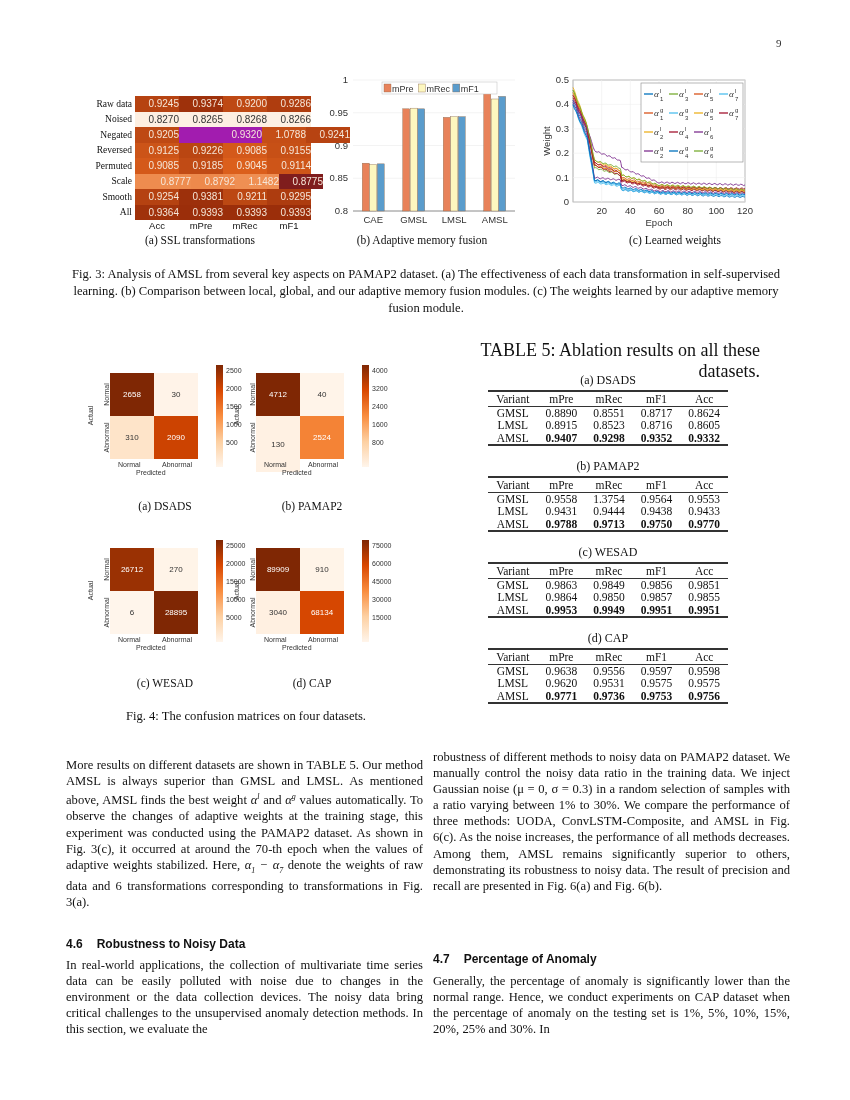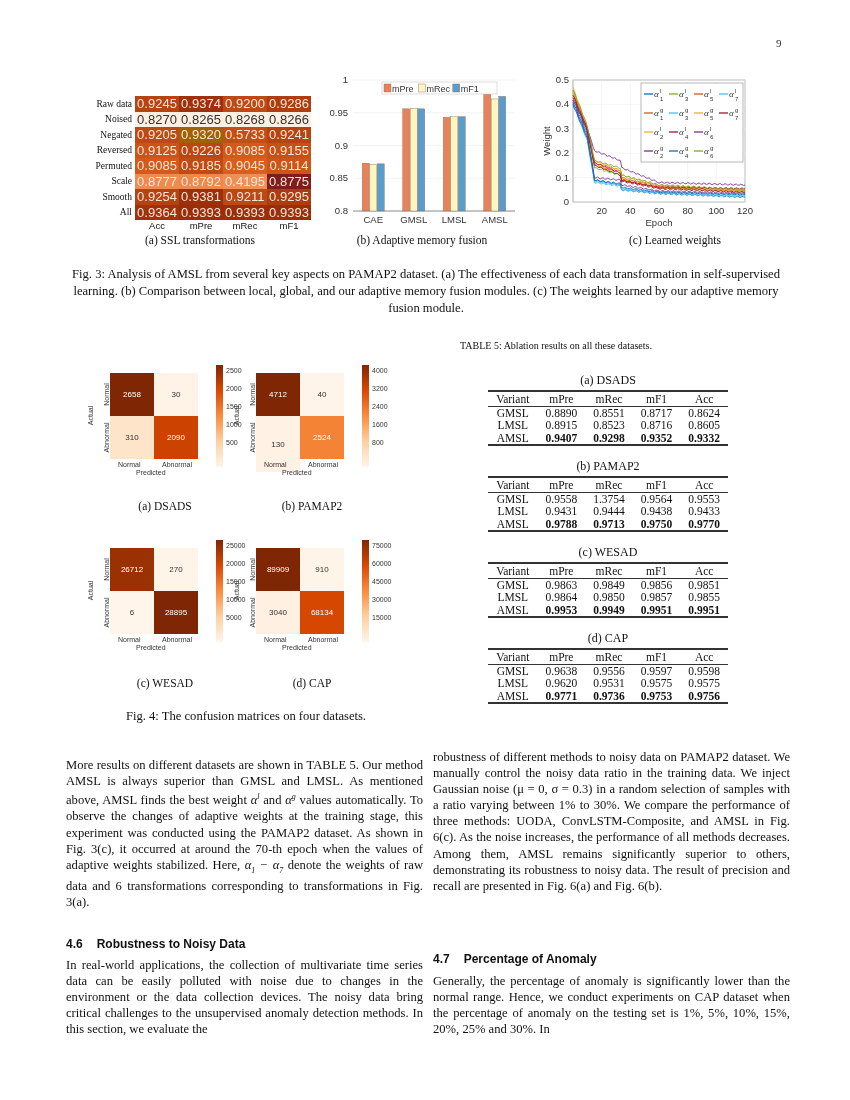--- a/index.html
+++ b/index.html
@@ -5,21 +5,21 @@
   html, body { margin:0; padding:0; background:#fff; }
   body { width:850px; height:1100px; position:relative; overflow:hidden;
          font-family:"Liberation Serif", "DejaVu Serif", serif; color:#111; }
   .abs { position:absolute; }
   .pagenum { left:776px; top:37px; font-size:11px; color:#333; }
   .sans { font-family:"Liberation Sans", "DejaVu Sans", sans-serif; }
   .subcap { font-size:11.5px; text-align:center; }
   .figcap { font-size:12.6px; line-height:17px; text-align:center; }
   
   .hm-row-label { font-size:9.5px; text-align:right; width:52px; }
-  .hm-cell { width:44px; height:15.5px; font-size:13px; line-height:15.5px; text-align:center;
+  .hm-cell { width:44px; height:15.5px; font-size:10px; line-height:15.5px; text-align:right;
              font-family:"Liberation Sans", "DejaVu Sans", sans-serif; }
   .hm-col { font-size:9.5px; width:44px; text-align:center; }
   
   .cm-cell { position:absolute; font-size:8px; font-family:"Liberation Sans","DejaVu Sans",sans-serif;
              display:flex; align-items:center; justify-content:center; }
   .cm-tick { position:absolute; font-size:7px; color:#333; font-family:"Liberation Sans","DejaVu Sans",sans-serif; }
   
   .tbl-title { font-size:12px; text-align:center; width:240px; }
   table.abl { border-collapse:collapse; font-size:11.5px; width:240px; }
   table.abl td, table.abl th { padding:0 4px; text-align:center; font-weight:normal; line-height:12.5px; }
@@ -46,43 +46,43 @@
     <div style="display: flex; align-items: center;">
       <div class="hm-row-label" style="margin-right: 3px;">Noised</div>
       <div class="hm-cell" style="background: rgb(253, 239, 225); color: rgb(51, 51, 51);">0.8270</div>
       <div class="hm-cell" style="background: rgb(253, 240, 227); color: rgb(51, 51, 51);">0.8265</div>
       <div class="hm-cell" style="background: rgb(253, 239, 226); color: rgb(51, 51, 51);">0.8268</div>
       <div class="hm-cell" style="background: rgb(253, 240, 227); color: rgb(51, 51, 51);">0.8266</div>
     </div>
     <div style="display: flex; align-items: center;">
       <div class="hm-row-label" style="margin-right: 3px;">Negated</div>
       <div class="hm-cell" style="background: rgb(190, 73, 20); color: rgb(245, 230, 216);">0.9205</div>
-      <div class="hm-cell" style="background: #a16207; color: rgb(245, 230, 216);">0.9320</div>
-      <div class="hm-cell" style="background: rgb(197, 78, 22); color: rgb(245, 230, 216);">0.5733</div>
+      <div class="hm-cell" style="background: #a21caf; color: rgb(245, 230, 216); padding-left: 39px;">0.9320</div>
+      <div class="hm-cell" style="background: rgb(197, 78, 22); color: rgb(245, 230, 216);">1.0788</div>
       <div class="hm-cell" style="background: rgb(183, 67, 18); color: rgb(245, 230, 216);">0.9241</div>
     </div>
     <div style="display: flex; align-items: center;">
       <div class="hm-row-label" style="margin-right: 3px;">Reversed</div>
       <div class="hm-cell" style="background: rgb(204, 84, 24); color: rgb(245, 230, 216);">0.9125</div>
       <div class="hm-cell" style="background: rgb(186, 70, 18); color: rgb(245, 230, 216);">0.9226</div>
       <div class="hm-cell" style="background: rgb(212, 89, 26); color: rgb(245, 230, 216);">0.9085</div>
       <div class="hm-cell" style="background: rgb(199, 80, 22); color: rgb(245, 230, 216);">0.9155</div>
     </div>
     <div style="display: flex; align-items: center;">
       <div class="hm-row-label" style="margin-right: 3px;">Permuted</div>
       <div class="hm-cell" style="background: rgb(212, 89, 26); color: rgb(245, 230, 216);">0.9085</div>
       <div class="hm-cell" style="background: rgb(193, 75, 21); color: rgb(245, 230, 216);">0.9185</div>
       <div class="hm-cell" style="background: rgb(219, 95, 28); color: rgb(245, 230, 216);">0.9045</div>
       <div class="hm-cell" style="background: rgb(206, 85, 24); color: rgb(245, 230, 216);">0.9114</div>
     </div>
     <div style="display: flex; align-items: center;">
       <div class="hm-row-label" style="margin-right: 3px;">Scale</div>
-      <div class="hm-cell" style="background: rgb(238, 140, 79); color: rgb(245, 230, 216);">0.8777</div>
+      <div class="hm-cell" style="background: rgb(238, 140, 79); color: rgb(245, 230, 216); padding-left: 12px;">0.8777</div>
       <div class="hm-cell" style="background: rgb(237, 137, 76); color: rgb(245, 230, 216);">0.8792</div>
-      <div class="hm-cell" style="background: rgb(239, 143, 83); color: rgb(245, 230, 216);">0.4195</div>
+      <div class="hm-cell" style="background: rgb(239, 143, 83); color: rgb(245, 230, 216);">1.1482</div>
       <div class="hm-cell" style="background: #7f1d1d; color: rgb(245, 230, 216);">0.8775</div>
     </div>
     <div style="display: flex; align-items: center;">
       <div class="hm-row-label" style="margin-right: 3px;">Smooth</div>
       <div class="hm-cell" style="background: rgb(181, 66, 17); color: rgb(245, 230, 216);">0.9254</div>
       <div class="hm-cell" style="background: rgb(157, 48, 11); color: rgb(245, 230, 216);">0.9381</div>
       <div class="hm-cell" style="background: rgb(188, 72, 19); color: rgb(245, 230, 216);">0.9211</div>
       <div class="hm-cell" style="background: rgb(173, 60, 15); color: rgb(245, 230, 216);">0.9295</div>
     </div>
     <div style="display: flex; align-items: center;">
@@ -321,21 +321,21 @@
     <div class="cm-tick" style="left: -26px; top: 47px; width: 40px; text-align: center; transform: rotate(-90deg);">Actual</div>
   </div>
 
 <div class="abs subcap" style="left:115px; top:500px; width:100px;">(a) DSADS</div>
 <div class="abs subcap" style="left:262px; top:500px; width:100px;">(b) PAMAP2</div>
 <div class="abs subcap" style="left:115px; top:677px; width:100px;">(c) WESAD</div>
 <div class="abs subcap" style="left:262px; top:677px; width:100px;">(d) CAP</div>
 
 <div class="abs figcap" style="left:68px; top:708px; width:356px;">Fig. 4: The confusion matrices on four datasets.</div>
 
-<div class="abs" style="left:460px; top:340px; width:300px; font-size:10px; text-align:left;">TABLE 5: Ablation results on all these datasets.</div>
+<div class="abs" style="left:460px; top:340px; width:300px; font-size:18px; text-align:right;">TABLE 5: Ablation results on all these datasets.</div>
 <div class="abs" id="table5" style="left:488px; top:373px; width:240px;">
     <div style="margin-bottom: 13px;">
       <div class="tbl-title" style="margin-bottom: 2px;">(a) DSADS</div>
       <table class="abl">
         <thead>
           <tr>
             <th>Variant</th>
             <th>mPre</th>
             <th>mRec</th>
             <th>mF1</th>

